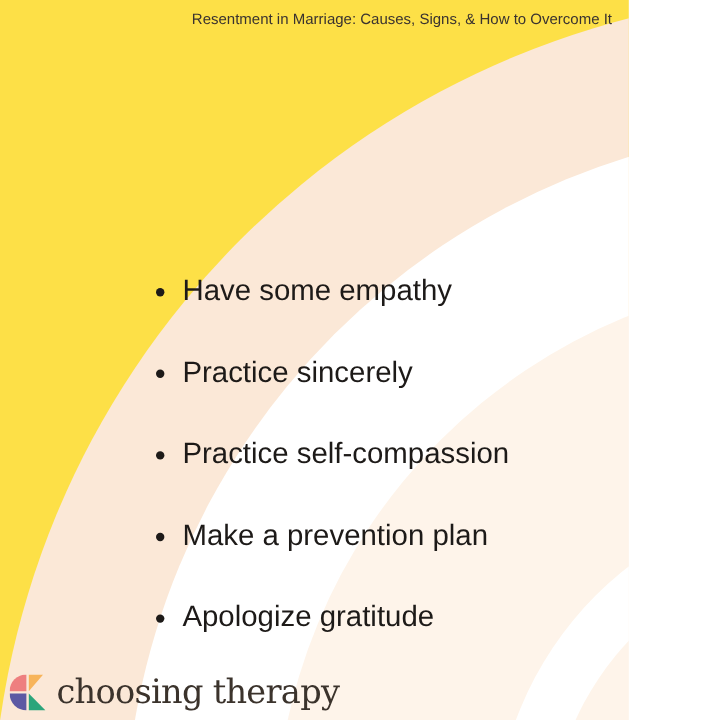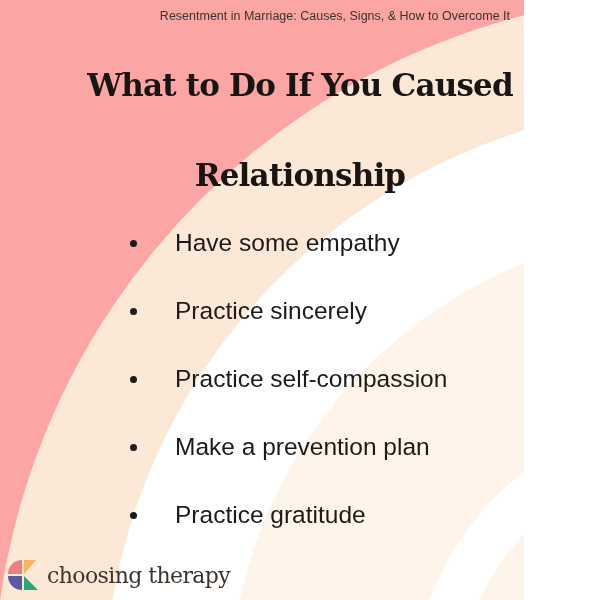--- a/index.html
+++ b/index.html
@@ -1,60 +1,59 @@
 <!DOCTYPE html>
 <html><head>
 <meta charset="utf-8">
 <style>
   html, body { margin: 0; padding: 0; }
   body { width: 600px; height: 600px; overflow: hidden; background: #ffffff; }
-  .canvas { position: relative; width: 524px; height: 600px; overflow: hidden; background: #fca5a5; }
+  .canvas { position: relative; width: 524px; height: 600px; overflow: hidden; background: #fde047; }
   .bg { position: absolute; left: 0; top: 0; width: 600px; height: 600px; }
   .article-title {
     position: absolute; right: 14px; top: 9px;
     font-family: "Liberation Sans", sans-serif; font-size: 12.5px; color: #3a3330;
     white-space: nowrap;
   }
   .headline {
     position: absolute; left: 40px; width: 520px; top: 63px;
     text-align: center;
     font-family: "DejaVu Serif", serif; font-weight: bold;
     font-size: 31px; line-height: 45px; color: #1a1512;
     letter-spacing: -0.8px;
   }
   .tips { position: absolute; left: 130px; top: 226px; margin: 0; padding: 0; list-style: none; }
   .tip {
     display: flex; align-items: center; height: 34px; margin-bottom: 34px;
-    font-family: "Liberation Sans", sans-serif; font-size: 24.5px; color: #1d1a18; gap: 23px;
+    font-family: "Liberation Sans", sans-serif; font-size: 24.5px; color: #1d1a18;
   }
   .bullet { width: 7px; height: 7px; border-radius: 50%; background: #1d1a18; margin-right: 15px; flex: none; }
   .logo { position: absolute; left: 8px; top: 560px; display: flex; align-items: center; }
   .logo-mark { width: 30px; height: 30px; margin-right: 9px; }
   .logo-text {
-    font-family: "DejaVu Serif", serif; font-size: 22px; color: #3b332c; letter-spacing: -0.6px;
+    font-family: "DejaVu Serif", serif; font-size: 28px; color: #3b332c; letter-spacing: -0.6px;
   }
 </style>
 </head>
 <body>
 
 <div class="canvas">
   <svg class="bg" viewBox="0 0 600 600" width="600" height="600">
     <circle cx="700" cy="700" r="707" fill="#fbe8d7"></circle>
     <circle cx="700" cy="700" r="596" fill="#ffffff"></circle>
     <circle cx="700" cy="700" r="471" fill="#fef4ea"></circle>
     <circle cx="700" cy="700" r="288" fill="#ffffff"></circle>
     <circle cx="700" cy="700" r="242" fill="#fef4ea"></circle>
   </svg>
 
   <div class="article-title">Resentment in Marriage: Causes, Signs, &amp; How to Overcome It</div>
 
   <h1 class="headline" style="margin:0;">
-    <span>What to Do If You Caused</span><br>
     <br>
-    <span>Relationship</span>
+    <br>
   </h1>
 
   <ul class="tips">
     <li class="tip">
       <span class="bullet"></span>
       <span>Have some empathy</span>
     </li>
     <li class="tip">
       <span class="bullet"></span>
       <span>Practice sincerely</span>
@@ -62,21 +61,21 @@
     <li class="tip">
       <span class="bullet"></span>
       <span>Practice self-compassion</span>
     </li>
     <li class="tip">
       <span class="bullet"></span>
       <span>Make a prevention plan</span>
     </li>
     <li class="tip">
       <span class="bullet"></span>
-      <span>Practice gratitude</span>
+      <span>Apologize gratitude</span>
     </li>
   </ul>
 
   <div class="logo">
     <svg class="logo-mark" viewBox="0 0 30 30">
       <path d="M14 14 L14 0 A14 14 0 0 0 0 14 Z" fill="#ee7f7f"></path>
       <path d="M16 0 L28 0 L16 14 Z" fill="#f7b45a"></path>
       <path d="M14 16 L0 16 A14 14 0 0 0 14 30 Z" fill="#5c59a3"></path>
       <path d="M16 16 L16 30 L30 30 Z" fill="#2ba57b"></path>
     </svg>

